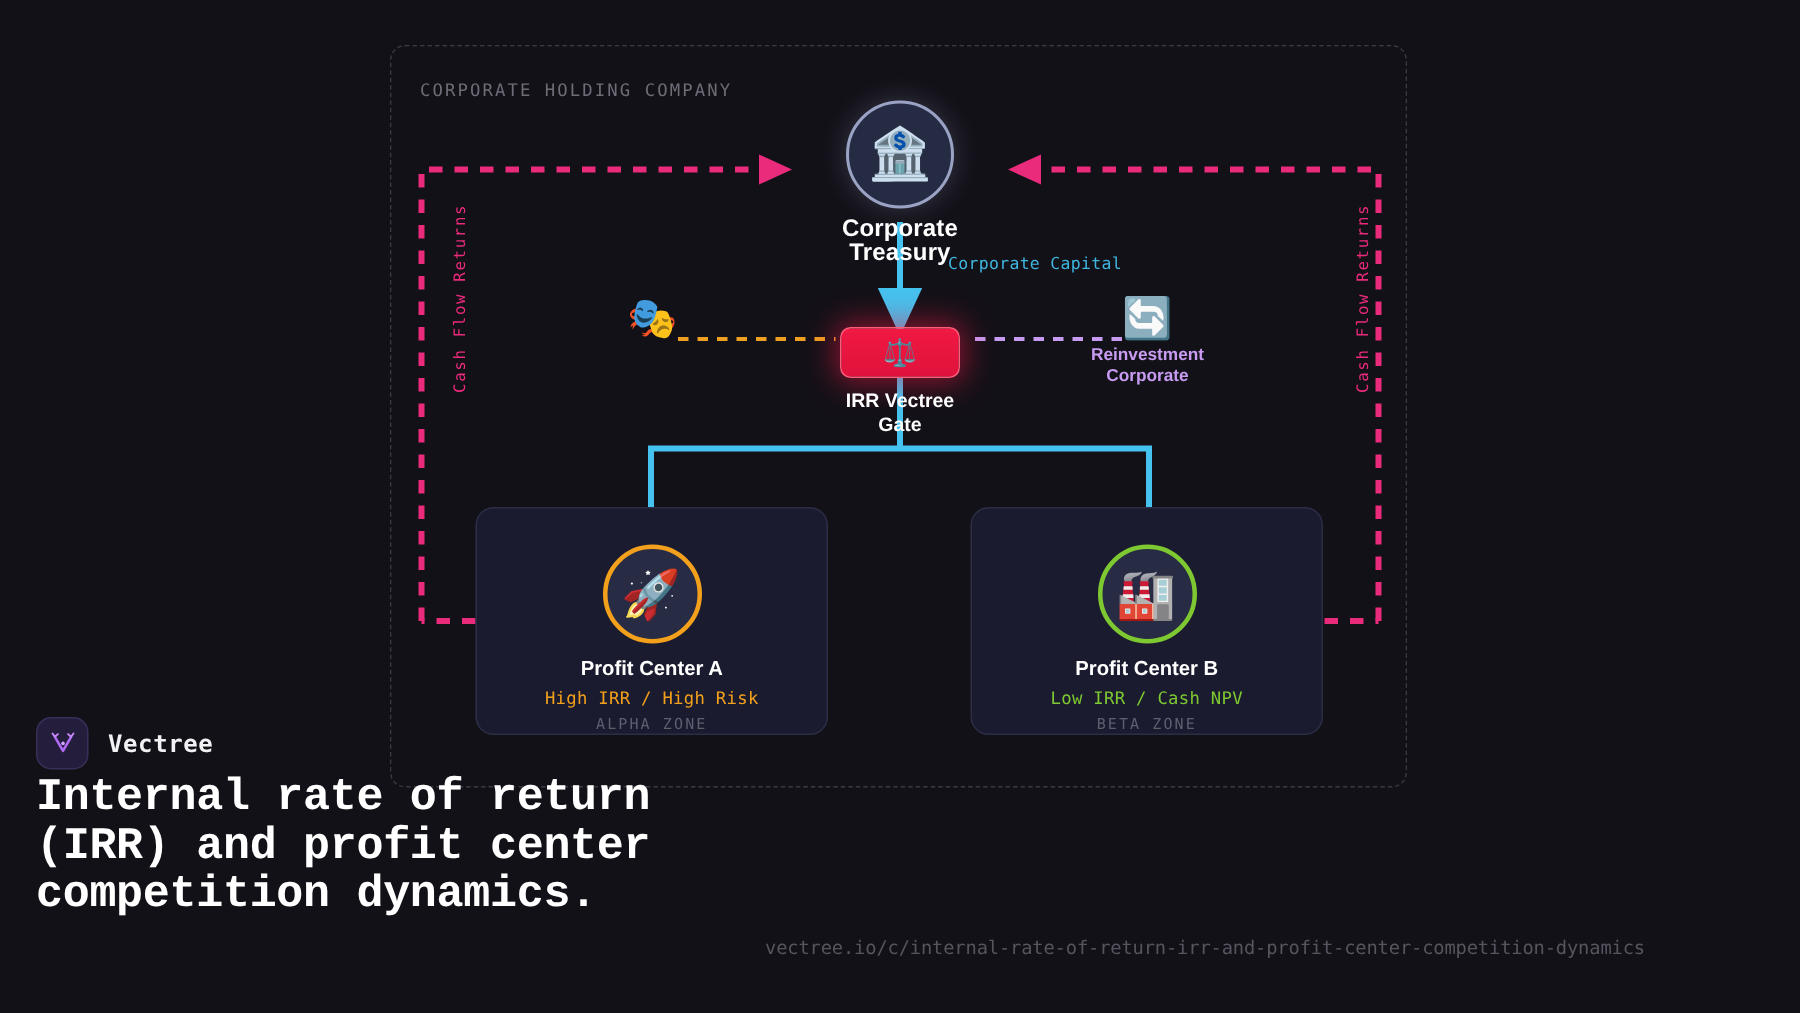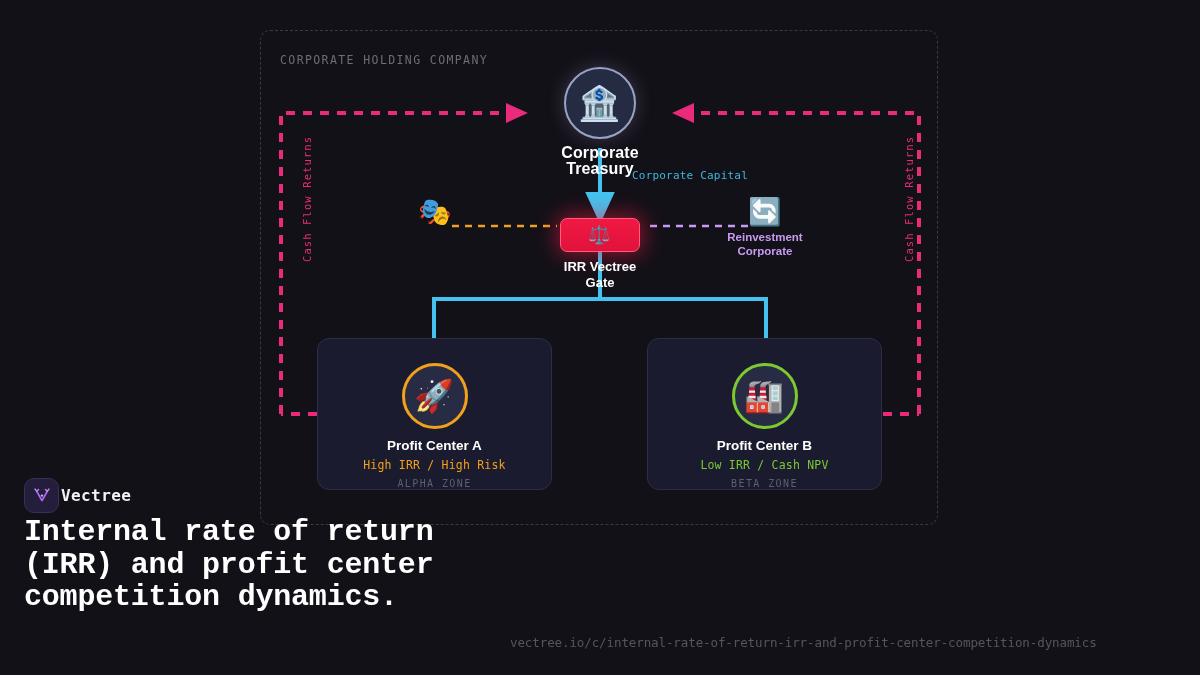--- a/index.html
+++ b/index.html
@@ -206,21 +206,21 @@
   .lbl-cash-left  { left: 301px; top: 262px; }
   .lbl-cash-right { left: 903px; top: 262px; }
 
   
   .brand {
     position: absolute;
     left: 24px;
     top: 478px;
     display: flex;
     align-items: center;
-    gap: 2px;
+    gap: 13px;
   }
   .brand-mark {
     width: 33px;
     height: 33px;
     border-radius: 10px;
     background: #241d3c;
     border: 1px solid #392f58;
     display: flex;
     align-items: center;
     justify-content: center;
@@ -246,21 +246,20 @@
   }
   .url {
     position: absolute;
     left: 510px;
     top: 624px;
     font-family: "DejaVu Sans Mono", monospace;
     font-size: 12.5px;
     color: #55555f;
     letter-spacing: -0.1px;
     white-space: nowrap;
-    margin-top: 11px;
   }
 </style>
 </head>
 <body>
 
 <div class="stage">
 
   <div class="holding-box"></div>
   <div class="holding-label">CORPORATE HOLDING COMPANY</div>
 

